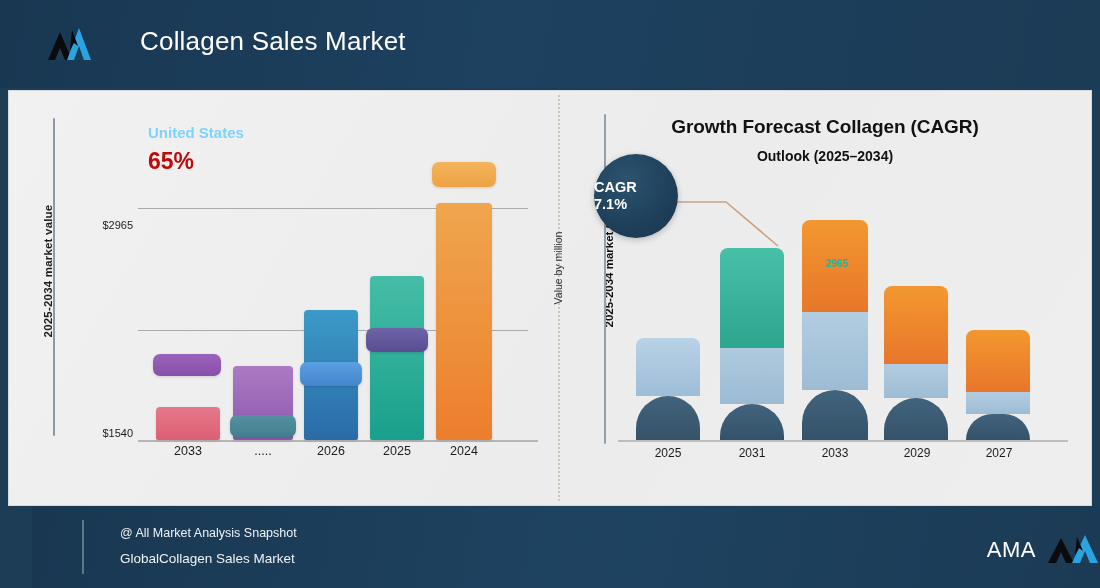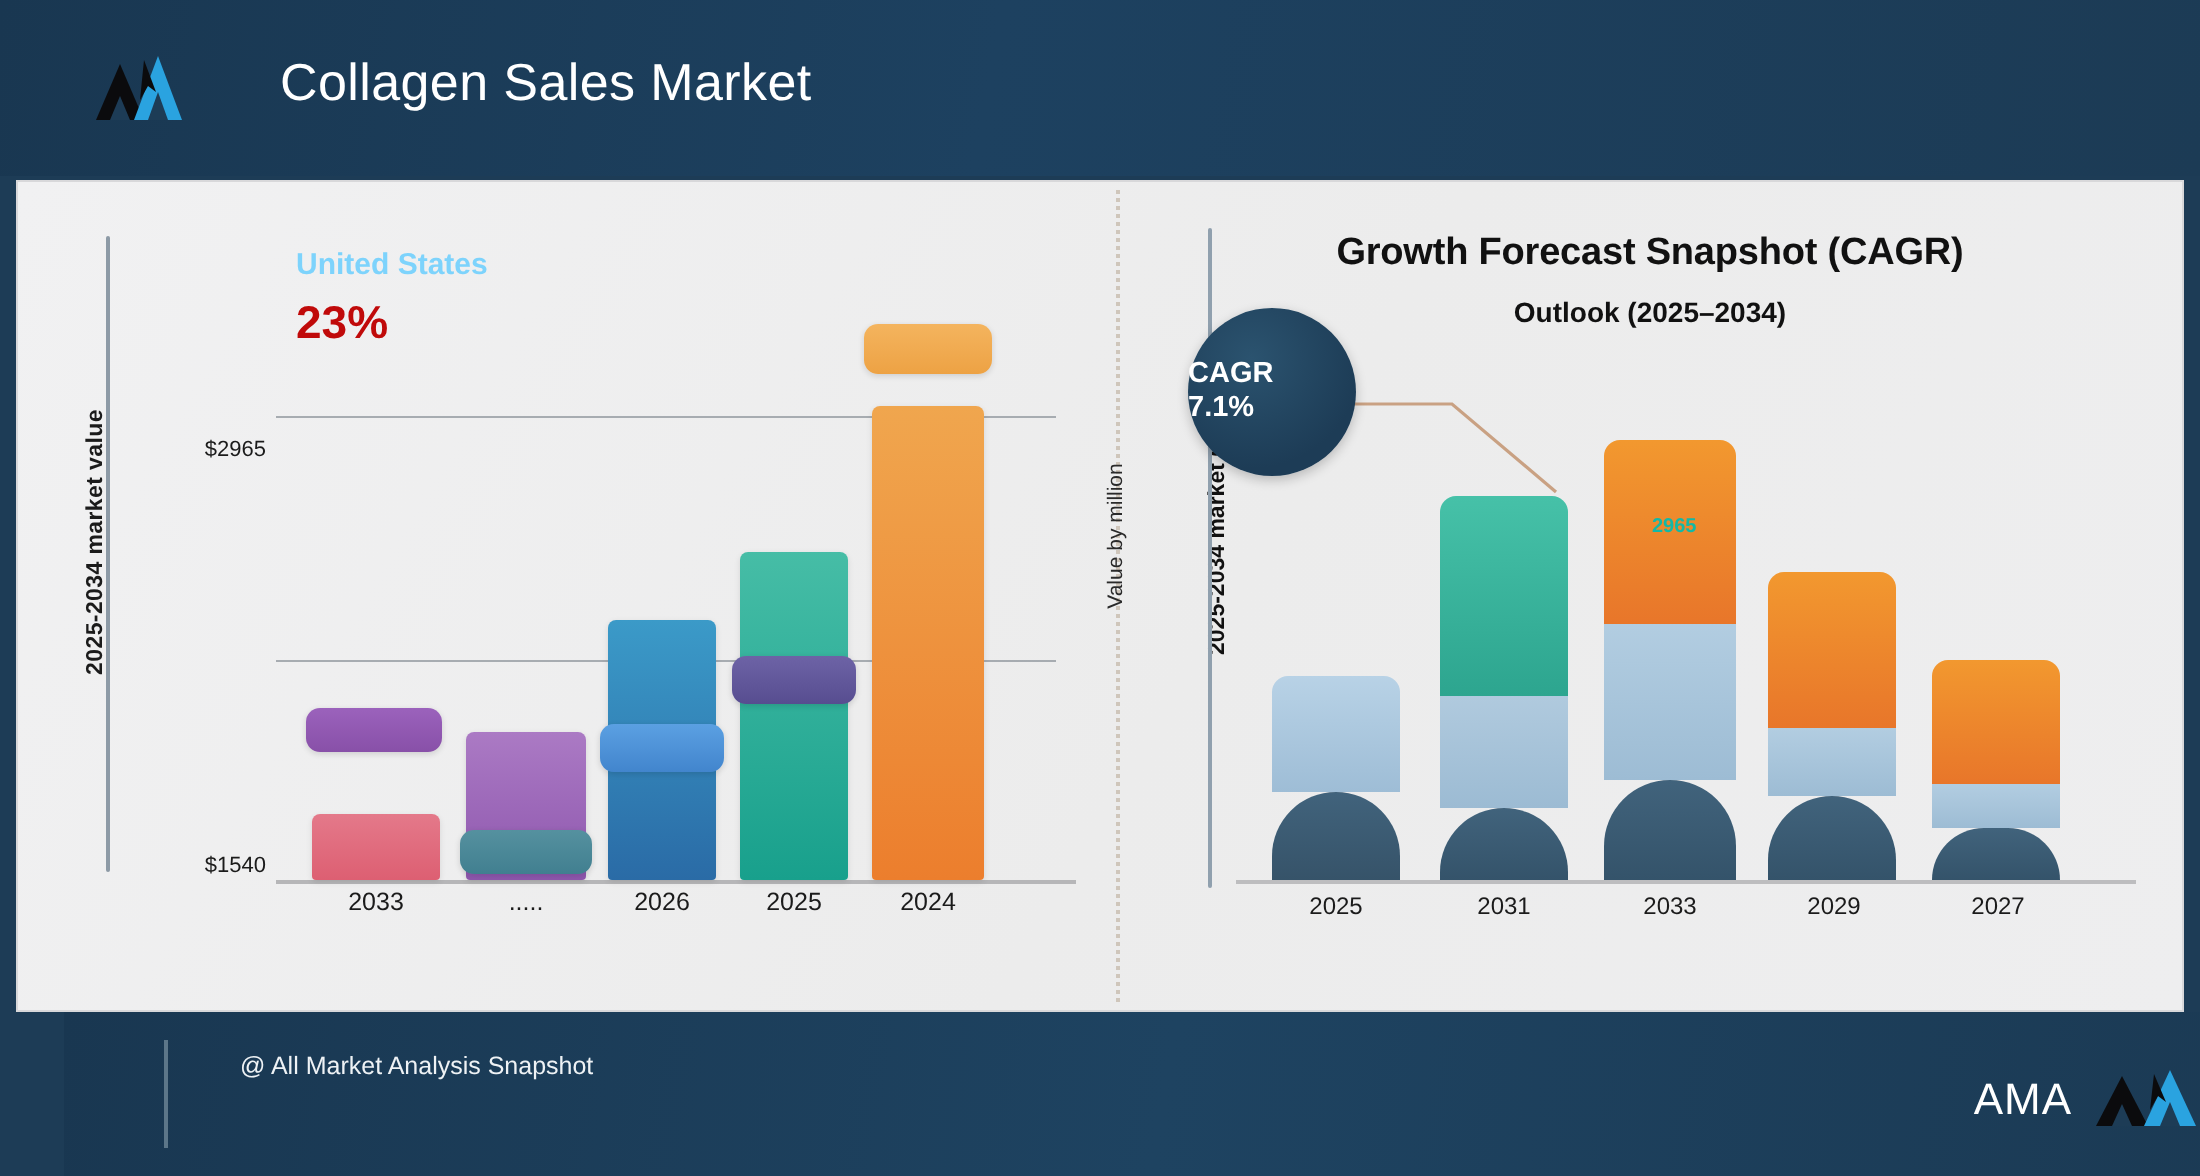--- a/index.html
+++ b/index.html
@@ -100,21 +100,21 @@
   </div>
 
   <div class="panel"></div>
   <div class="divider"></div>
 
   <div class="lchart">
     <div class="l-axis-line"></div>
     <div class="l-ylabel">2025-2034 market value</div>
 
     <div class="l-region">United States</div>
-    <div class="l-pct">23%</div>
+    <div class="l-pct">65%</div>
 
     <div class="grid" style="left:130px;top:118px;width:390px;"></div>
     <div class="grid" style="left:130px;top:240px;width:390px;"></div>
 
     <div class="ytick" style="left:55px;top:112px;margin-top:17px;">$2965</div>
     <div class="ytick" style="left:55px;top:337px;">$1540</div>
 
     <div class="l-base"></div>
 
     <div class="bar" style="left:148px;top:317px;width:64px;height:33px;
@@ -146,21 +146,21 @@
     <div class="xlab" style="left:294px;width:58px;">2026</div>
     <div class="xlab" style="left:360px;width:58px;">2025</div>
     <div class="xlab" style="left:426px;width:60px;">2024</div>
   </div>
 
   <div class="vlabel-mid">Value by million</div>
   <div class="vlabel-right">2025-2034 market CAGR</div>
 
   <div class="rchart">
     <div class="r-axis-line"></div>
-    <div class="r-title">Growth Forecast Snapshot (CAGR)</div>
+    <div class="r-title">Growth Forecast Collagen (CAGR)</div>
     <div class="r-sub">Outlook (2025–2034)</div>
     <div class="r-base"></div>
 
     <svg class="connector" width="200" height="90">
       <polyline points="0,12 58,12 110,56" fill="none" stroke="#c9a183" stroke-width="1.6"></polyline>
     </svg>
 
     <div class="badge">
       <span>CAGR</span>
       <span>7.1%</span>
@@ -199,20 +199,21 @@
     <div class="rxlab" style="left:76px;width:68px;">2025</div>
     <div class="rxlab" style="left:160px;width:68px;">2031</div>
     <div class="rxlab" style="left:243px;width:68px;">2033</div>
     <div class="rxlab" style="left:325px;width:68px;">2029</div>
     <div class="rxlab" style="left:407px;width:68px;">2027</div>
   </div>
 
   <div class="footer">
     <div class="f-rule"></div>
     <div class="f-l1">@ All Market Analysis Snapshot</div>
+    <div class="f-l2">GlobalCollagen Sales Market</div>
     <div class="f-brand">AMA</div>
     <div class="f-logo">
       <svg width="62" height="34" viewBox="0 0 62 34">
         <path d="M2 31 L15 6 L28 31 Z" fill="#0b0b0d"></path>
         <path d="M26 31 L39 3 L52 31 Z" fill="#2aa3e0"></path>
         <path d="M31 5 L37 19 L33 16 L29 23 Z" fill="#0b0b0d"></path>
         <path d="M10 31 L15 20 L20 31 Z" fill="#1d3c56"></path>
         <path d="M34 31 L39 19 L44 31 Z" fill="#1d3c56"></path>
       </svg>
     </div>

